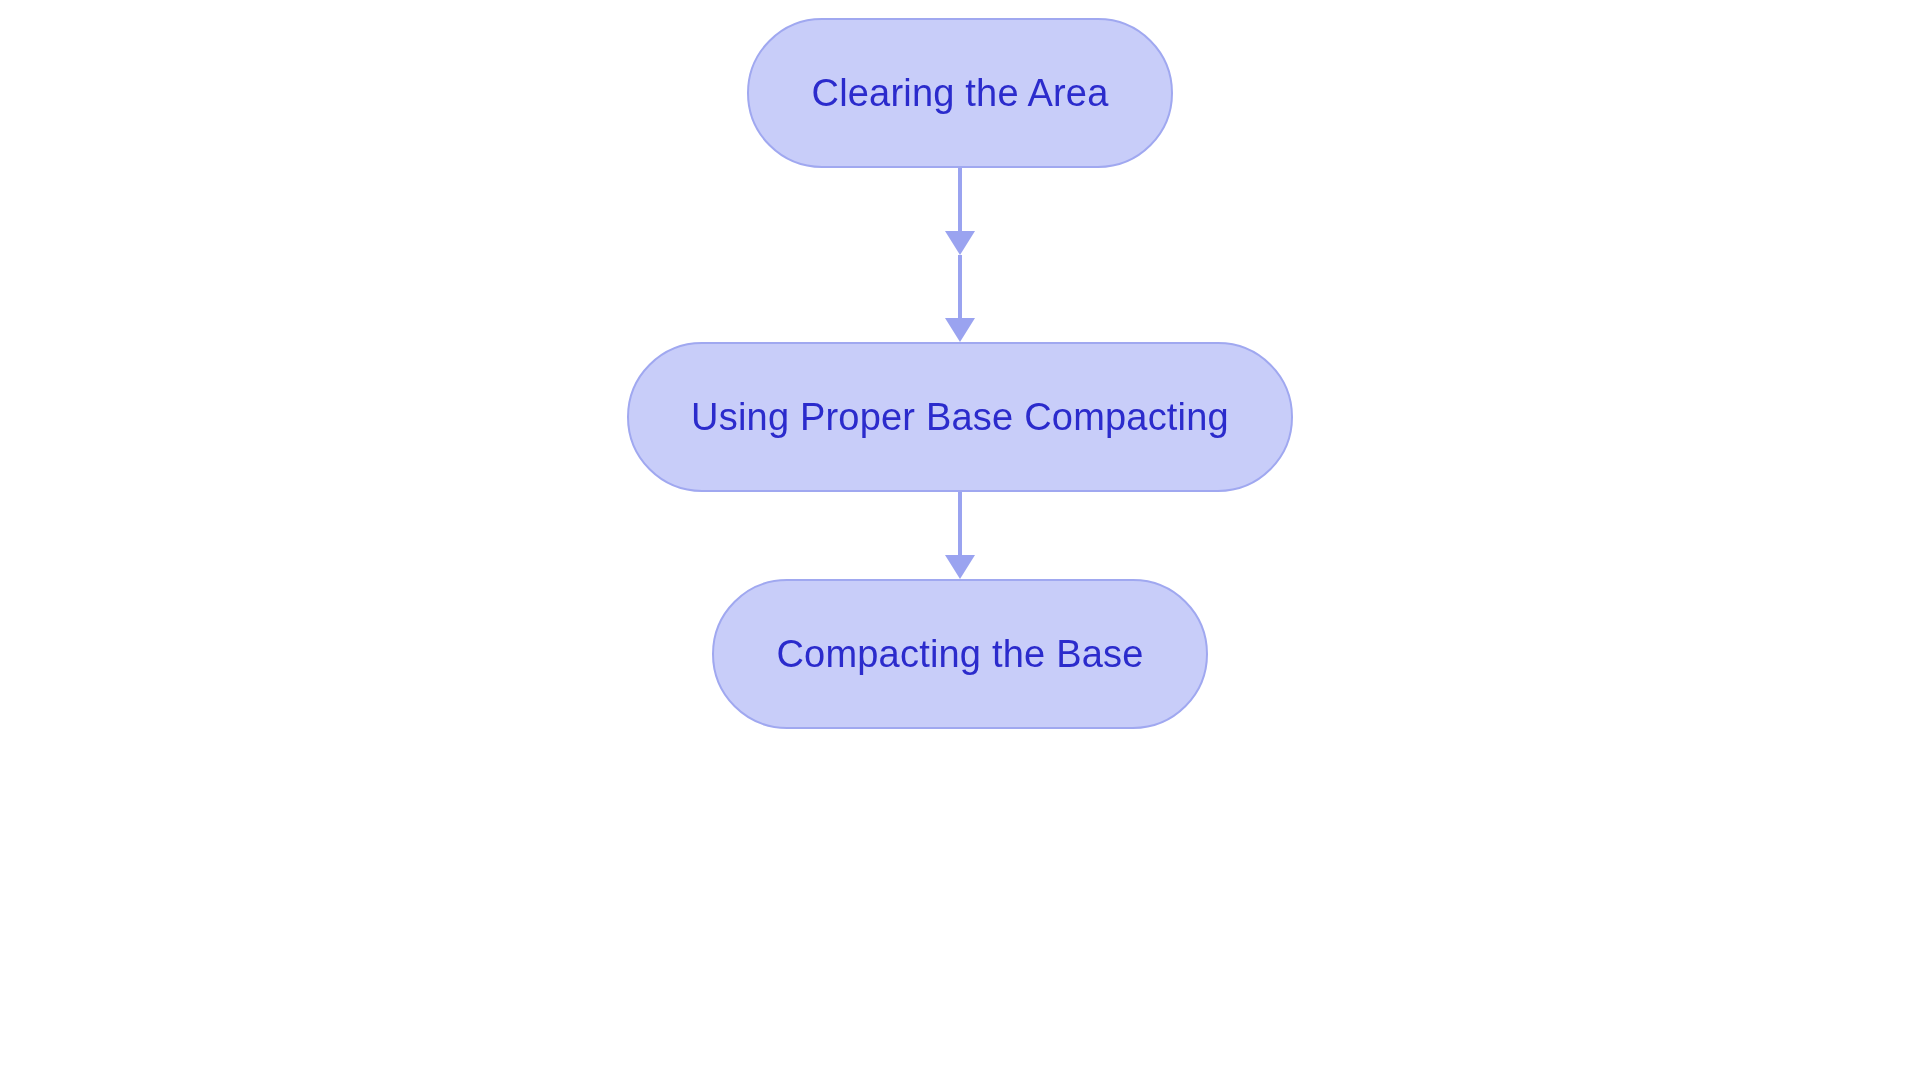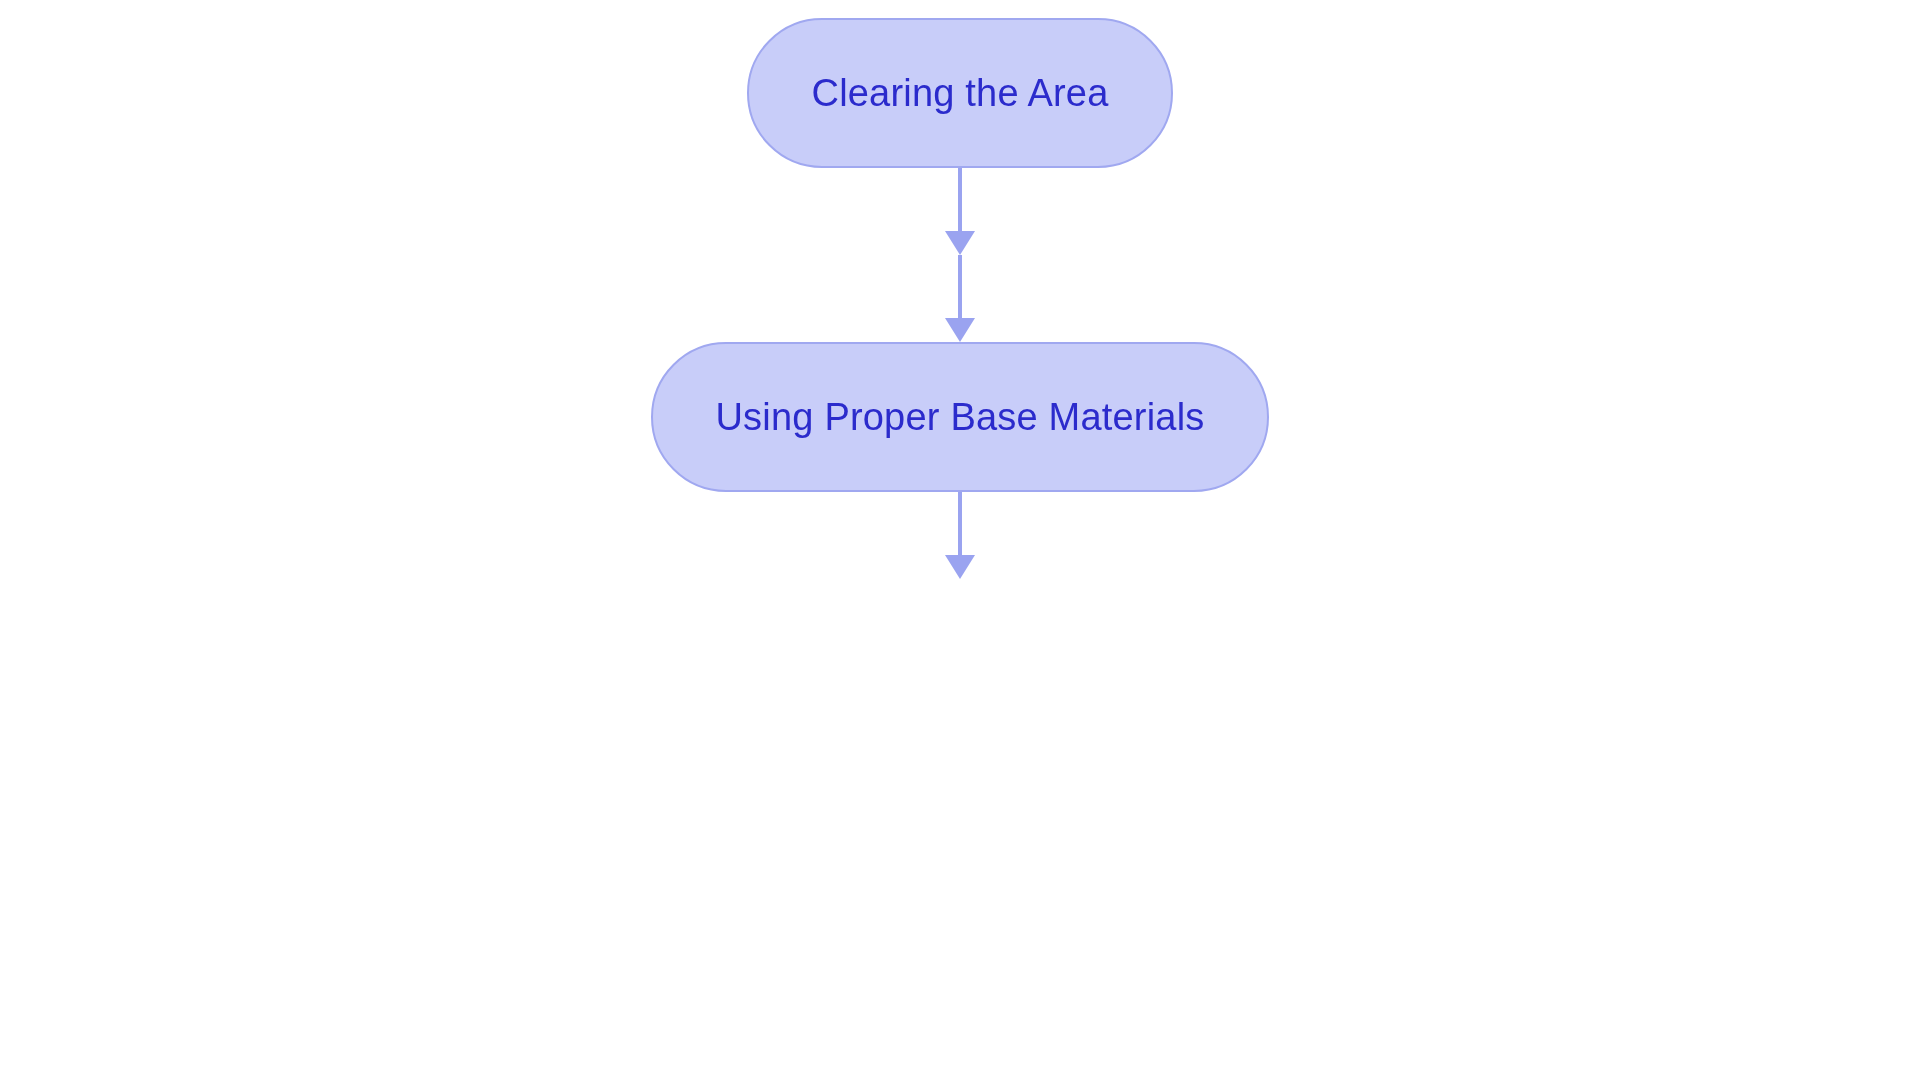--- a/index.html
+++ b/index.html
@@ -112,24 +112,29 @@
     </div>
 
 
     <div class="connector gap-2">
       <div class="connector-line"></div>
       <div class="connector-head"></div>
     </div>
 
     <div class="node-row">
       <div class="flow-node">
-        <span class="node-label">Using Proper Base Materials</span>
+        <span class="node-label">Using Proper Base Compacting</span>
       </div>
     </div>
 
     <div class="connector gap-3">
       <div class="connector-line"></div>
       <div class="connector-head"></div>
     </div>
 
+    <div class="node-row">
+      <div class="flow-node">
+        <span class="node-label">Compacting the Base</span>
+      </div>
+    </div>
 
   </div>
 </div>
 
 </body></html>

